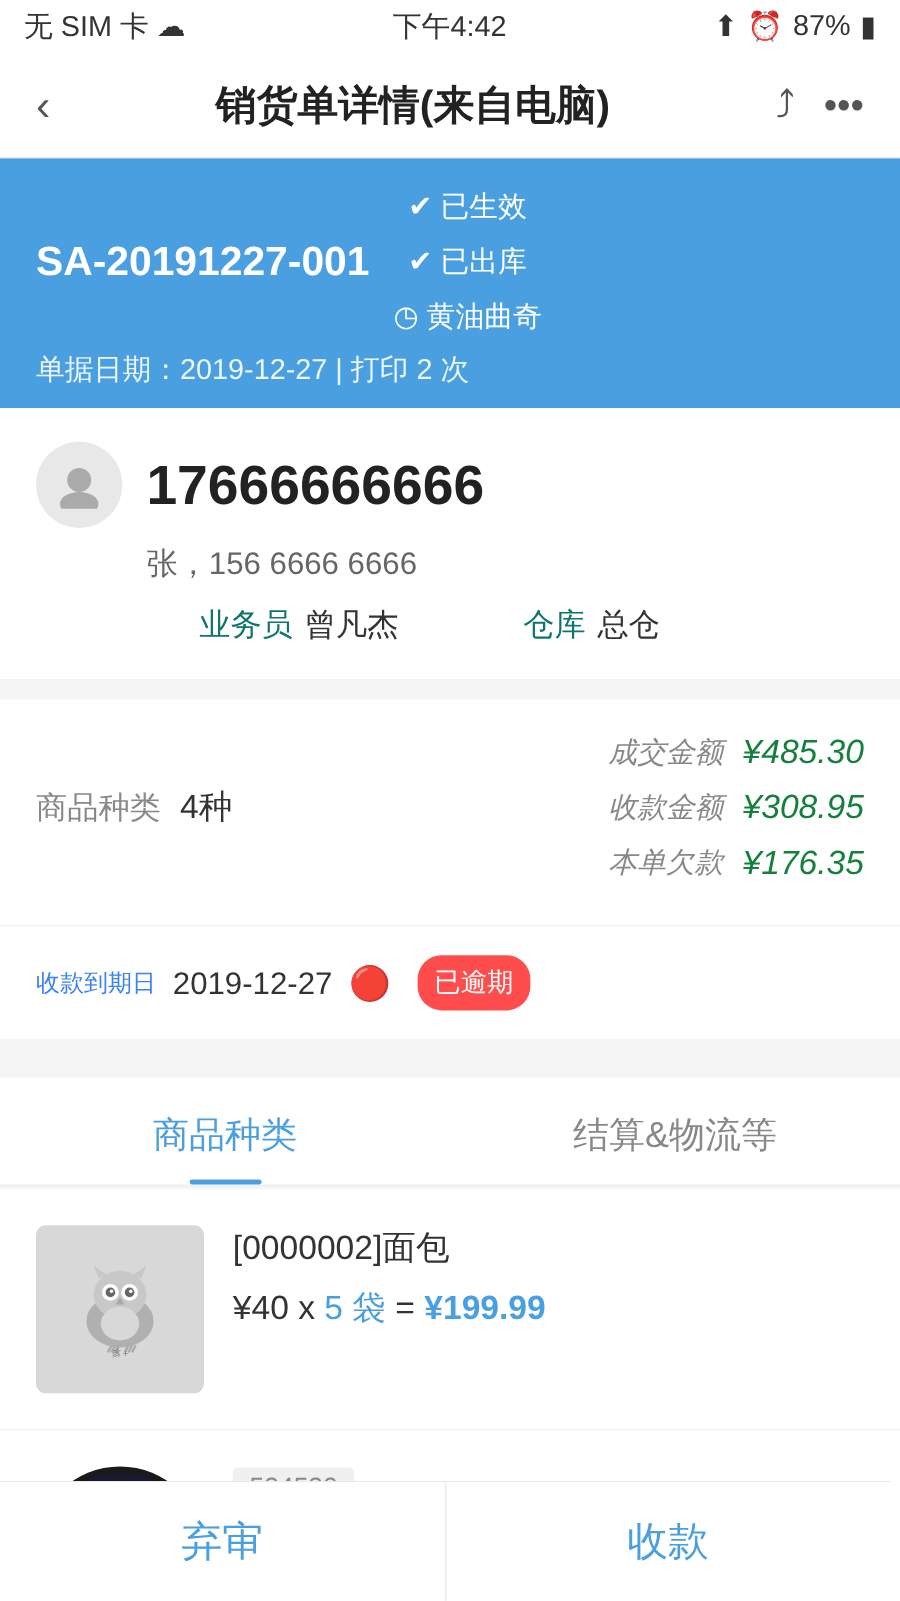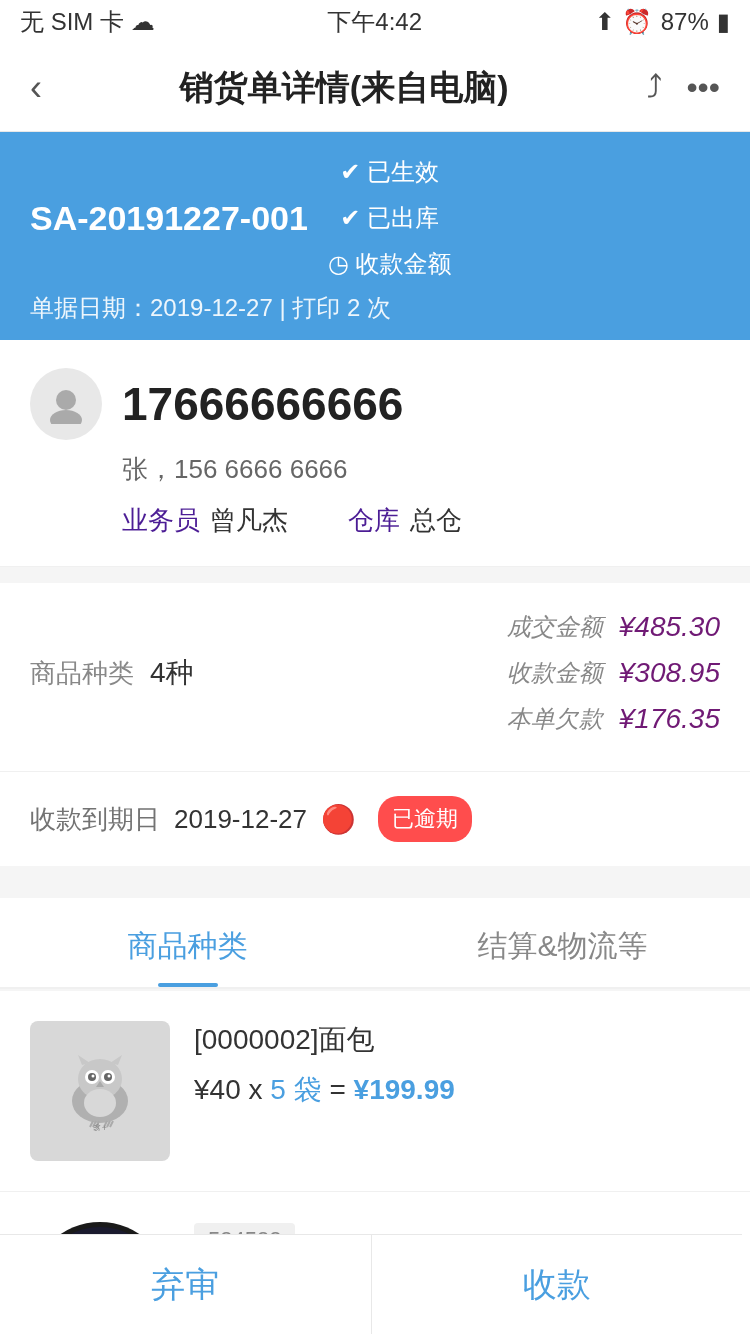--- a/index.html
+++ b/index.html
@@ -112,21 +112,21 @@
       margin-bottom: 16px;
       padding-left: 92px;
     }
     .customer-meta {
       display: flex;
       align-items: center;
       gap: 60px;
       padding-left: 92px;
     }
     .meta-item { display: flex; align-items: center; gap: 10px; font-size: 26px; color: #666; }
-    .meta-label { color: #4c1d95; }
+    .meta-label { color: #0f766e; margin-left: 44px; }
     .meta-value { color: #333; }
 
     
     .divider {
       height: 16px;
       background: #f5f5f5;
     }
 
     
     .summary-section {
@@ -138,33 +138,33 @@
       align-items: center;
       justify-content: space-between;
       margin-bottom: 8px;
     }
     .summary-left { display: flex; align-items: center; gap: 16px; }
     .summary-label { font-size: 26px; color: #888; }
     .summary-val { font-size: 28px; color: #333; font-weight: 500; }
     .summary-right { display: flex; flex-direction: column; align-items: flex-end; gap: 14px; font-style: italic; }
     .amount-row { display: flex; align-items: center; gap: 16px; }
     .amount-label { font-size: 24px; color: #888; }
-    .amount-val { font-size: 28px; color: #701a75; font-weight: 500; }
+    .amount-val { font-size: 28px; color: #15803d; font-weight: 500; }
 
     
     .duedate-section {
       background: #fff;
       padding: 24px 30px;
       display: flex;
       align-items: center;
       gap: 14px;
       margin-top: 0;
       border-top: 1px solid #f0f0f0;
     }
-    .duedate-label { font-size: 26px; color: #737373; }
+    .duedate-label { font-size: 20px; color: #3b82f6; }
     .duedate-val { font-size: 26px; color: #333; }
     .overdue-badge {
       background: #ff4d4d;
       color: #fff;
       font-size: 22px;
       padding: 8px 14px;
       border-radius: 20px;
       margin-left: 8px;
     }
     .overdue-icon { font-size: 28px; }
@@ -312,21 +312,21 @@
     <span class="nav-icon">•••</span>
   </div>
 </div>
 
 <div class="header-banner">
   <div class="banner-top">
     <span class="order-id">SA-20191227-001</span>
     <div class="status-tags">
       <span class="status-tag">✔ 已生效</span>
       <span class="status-tag">✔ 已出库</span>
-      <span class="status-tag">◷ 收款金额</span>
+      <span class="status-tag">◷ 黄油曲奇</span>
     </div>
   </div>
   <div class="banner-sub">单据日期：2019-12-27 | 打印 2 次</div>
 </div>
 
 <div class="customer-section">
   <div class="customer-top">
     <div class="avatar">
       <svg width="40" height="40" viewBox="0 0 40 40" fill="none">
         <circle cx="20" cy="16" r="10" fill="#aaa"></circle>

